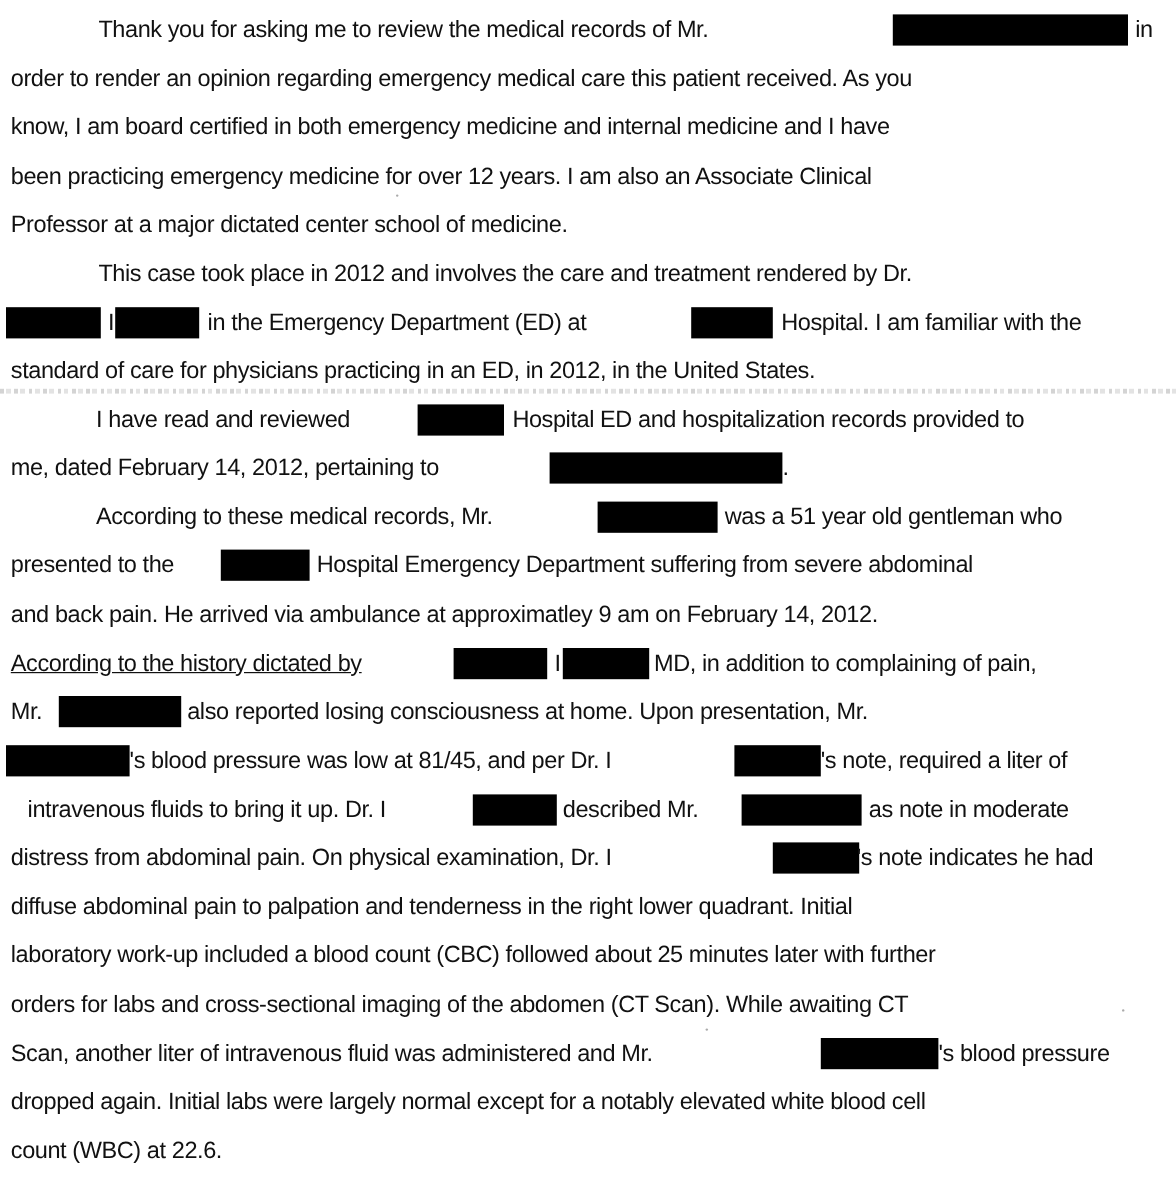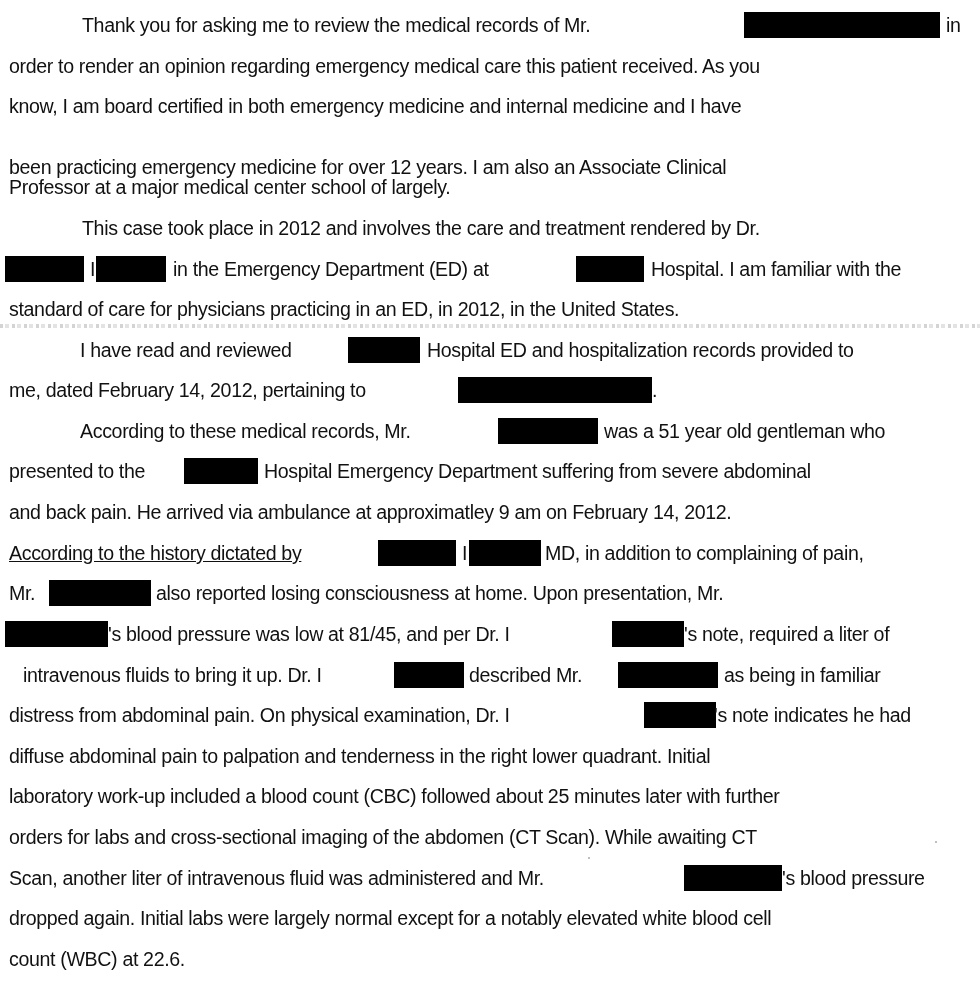--- a/index.html
+++ b/index.html
@@ -29,25 +29,25 @@
 
   <div class="line" style="top:51px;">
     <span class="seg" style="left:9px;text-align:right;">order to render an opinion regarding emergency medical care this patient received.  As you</span>
   </div>
 
   <div class="line" style="top:91px;">
     <span class="seg" style="left:9px;">know, I am board certified in both emergency medicine and internal medicine and I have</span>
   </div>
 
   <div class="line" style="top:132px;">
-    <span class="seg" style="left:9px;margin-top:20px;">been practicing emergency medicine for over 12 years.  I am also an Associate Clinical</span>
+    <span class="seg" style="left:9px;">been practicing emergency medicine for over 12 years.  I am also an Associate Clinical</span>
   </div>
 
   <div class="line" style="top:172px;">
-    <span class="seg" style="left:9px;">Professor at a major medical center school of largely.</span>
+    <span class="seg" style="left:9px;">Professor at a major dictated center school of medicine.</span>
   </div>
 
   <div class="line" style="top:213px;">
     <span class="seg" style="left:82px;">This case took place in 2012 and involves the care and treatment rendered by Dr.</span>
   </div>
 
   <div class="line" style="top:254px;">
     <span class="redact" style="left:5px;width:79px;"></span>
     <span class="seg" style="left:90px;">I</span>
     <span class="redact" style="left:96px;width:70px;"></span>
@@ -109,21 +109,21 @@
     <span class="seg" style="left:108px;">'s blood pressure was low at 81/45, and per Dr. I</span>
     <span class="redact" style="left:612px;width:72px;"></span>
     <span class="seg" style="left:684px;">'s note, required a liter of</span>
   </div>
 
   <div class="line" style="top:660px;">
     <span class="seg" style="left:23px;">intravenous fluids to bring it up.  Dr. I</span>
     <span class="redact" style="left:394px;width:70px;"></span>
     <span class="seg" style="left:469px;">described Mr.</span>
     <span class="redact" style="left:618px;width:100px;"></span>
-    <span class="seg" style="left:724px;">as being in familiar</span>
+    <span class="seg" style="left:724px;">as note in moderate</span>
   </div>
 
   <div class="line" style="top:700px;">
     <span class="seg" style="left:9px;">distress from abdominal pain.  On physical examination, Dr. I</span>
     <span class="redact" style="left:644px;width:72px;"></span>
     <span class="seg" style="left:714px;">'s note indicates he had</span>
   </div>
 
   <div class="line" style="top:741px;">
     <span class="seg" style="left:9px;">diffuse abdominal pain to palpation and tenderness in the right lower quadrant.  Initial</span>

